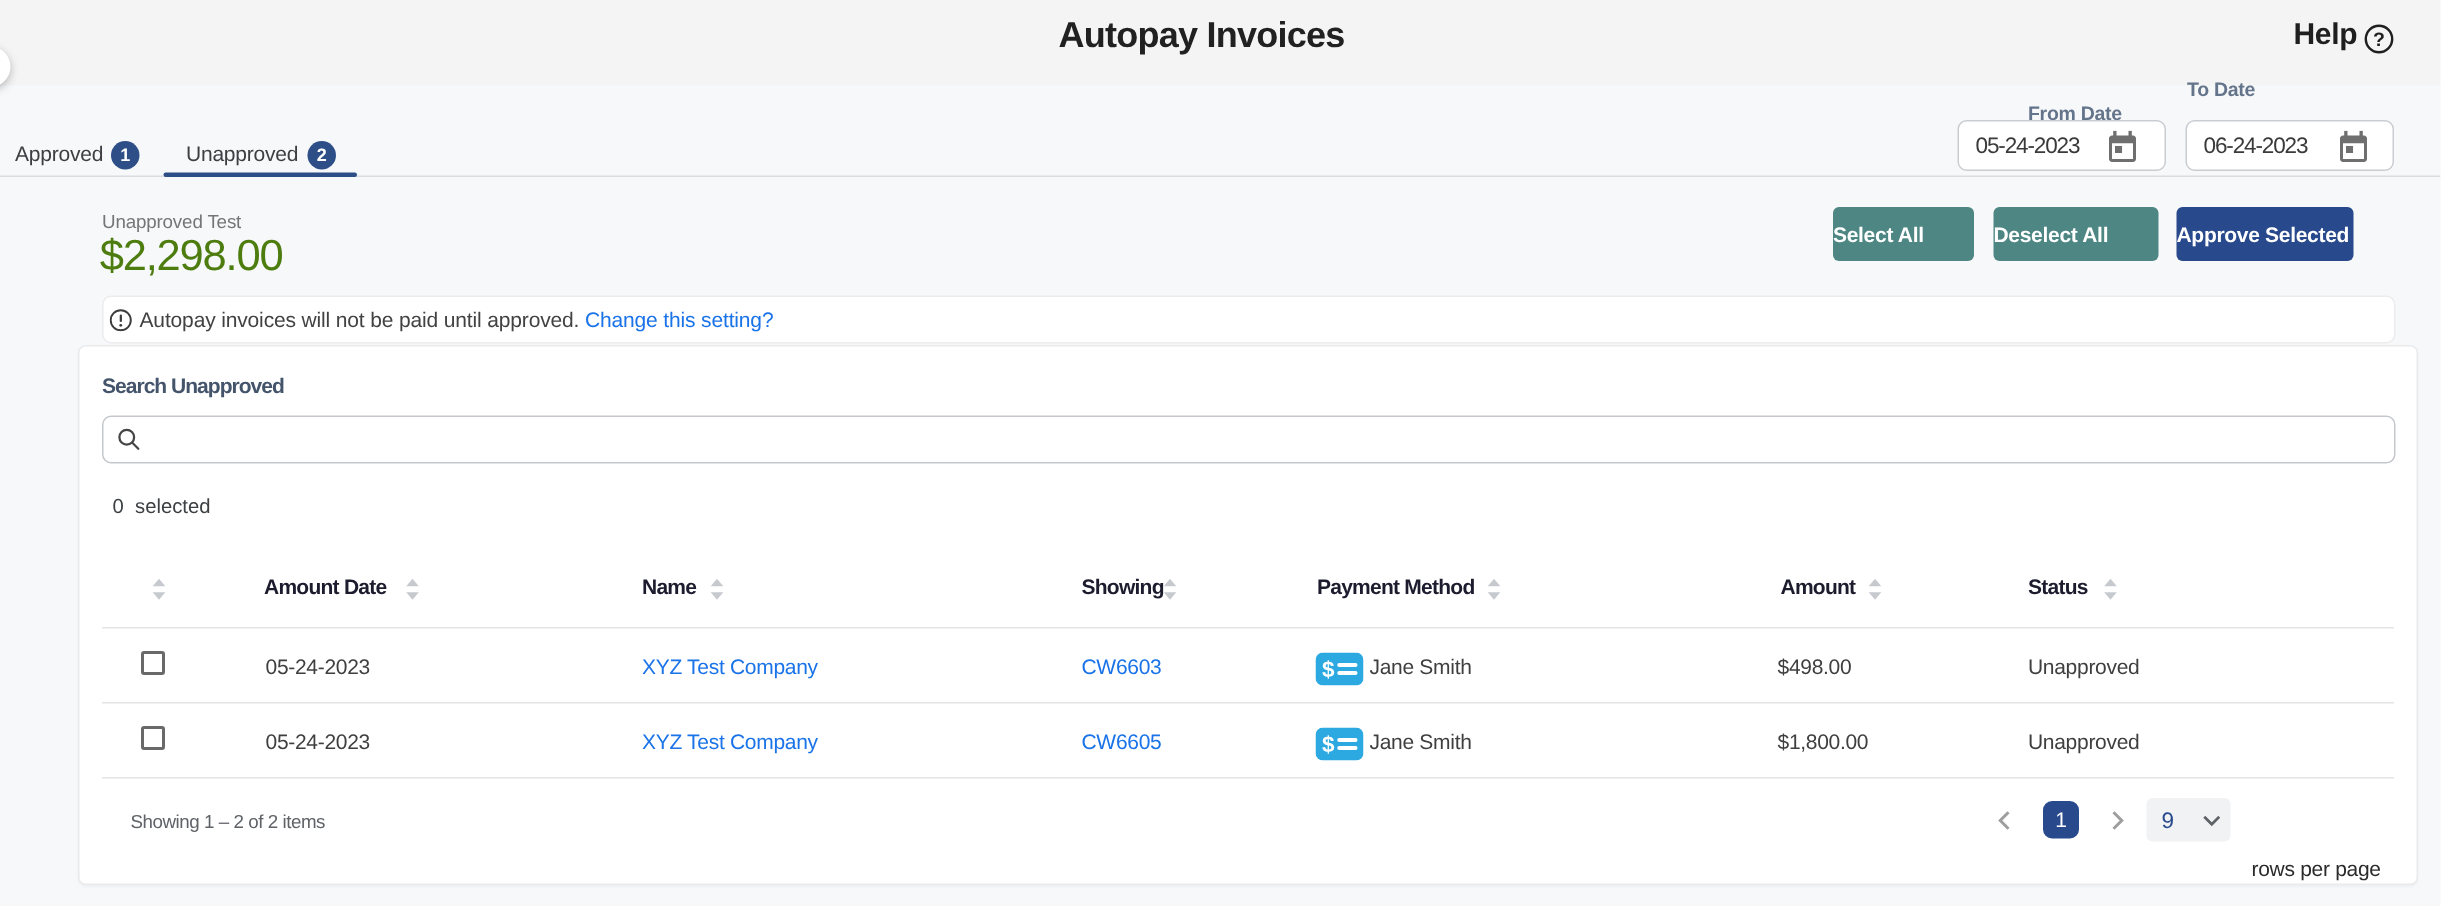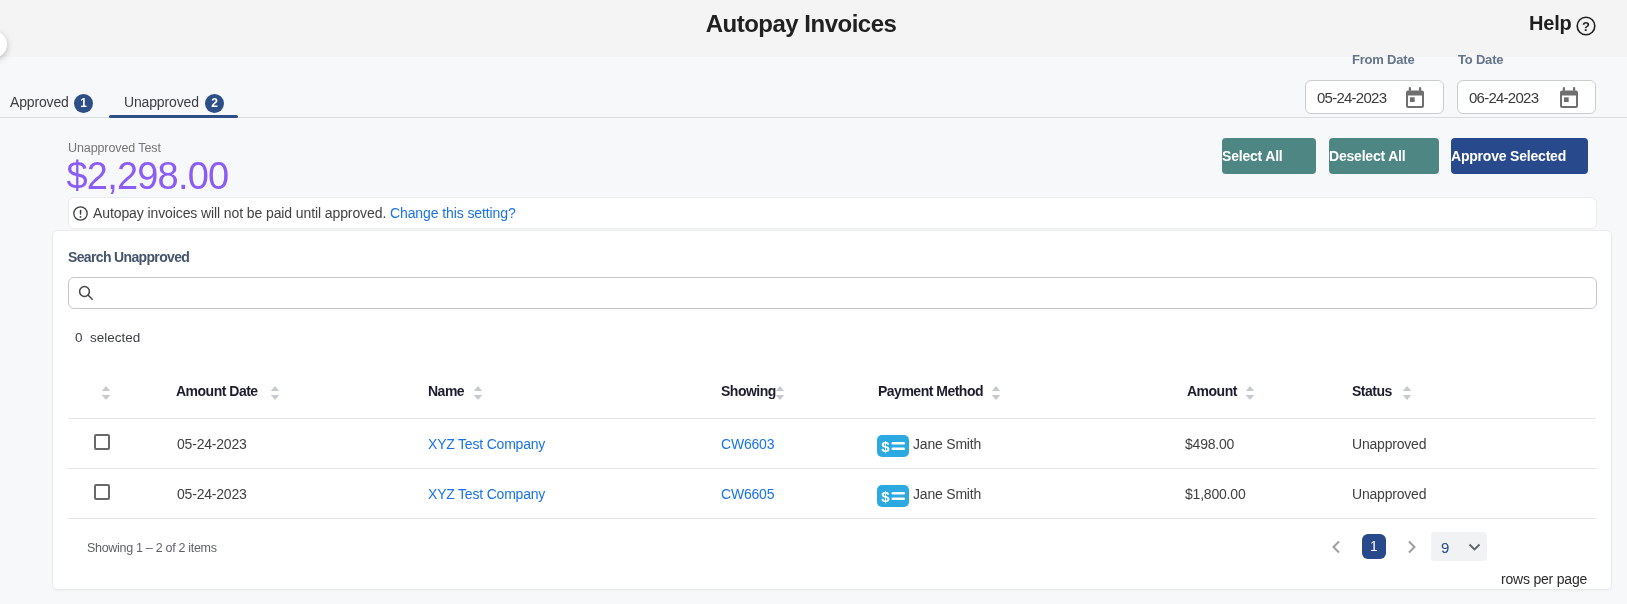--- a/index.html
+++ b/index.html
@@ -20,28 +20,28 @@
   .dtext { font-size:15px; color:#3a3a3a; letter-spacing:-0.75px; }
 
   
   #tabline { left:0; top:117px; width:1627px; height:1px; background:#dadce0; }
   #tabul { left:109px; top:115px; width:129px; height:3px; background:#2d4e86; border-radius:2px; }
   .tabtext { font-size:14px; color:#3c4043; letter-spacing:-0.15px; }
   .badge { width:19px; height:19px; border-radius:50%; background:#2d4e86; color:#fff; font-size:12px; font-weight:bold; text-align:center; line-height:19px; }
 
   
   #tlabel { left:68px; top:141px; font-size:12.5px; color:#757575; letter-spacing:-0.1px; }
-  #tamount { left:66.5px; top:155px; font-size:38px; color:#8b5cf6; letter-spacing:-0.8px; }
+  #tamount { left:66.5px; top:155px; font-size:29px; color:#4d7c0f; letter-spacing:-0.8px; }
 
   
   .btn { height:36px; top:138px; border-radius:4px; color:#fff; font-size:14px; font-weight:bold; line-height:36px; letter-spacing:-0.2px; }
   .teal { background:#4d8682; }
   #b1 { left:1222px; width:94px; }
   #b2 { left:1329px; width:110px; }
-  #b3 { left:1451px; width:137px; background:#28498c; }
+  #b3 { left:1451px; width:118px; background:#28498c; }
 
   
   #infobar { left:68px; top:197px; width:1529px; height:32px; background:#fff; border:1px solid #ececee; border-radius:6px; }
   #infotext { left:93px; top:205px; font-size:14px; color:#424242; letter-spacing:-0.1px; }
   
 
   
   #card { left:52px; top:230px; width:1560px; height:360px; background:#fff; border:1px solid #e9eaec; border-radius:5px; box-shadow:0 1px 2px rgba(0,0,0,0.04); }
   #searchlabel { left:68px; top:249px; font-size:14px; font-weight:bold; color:#44546b; letter-spacing:-0.65px; }
   #searchbox { left:68px; top:277px; width:1529px; height:32px; background:#fff; border:1px solid #c4c8cc; border-radius:6px; }
@@ -66,21 +66,21 @@
 <body>
   <div id="band" class="abs"></div>
   <div id="pull" class="abs"></div>
   <div id="title" class="abs">Autopay Invoices</div>
   <div id="help" class="abs">Help</div>
   <svg id="helpicon" class="abs" width="20" height="20" viewBox="0 0 20 20">
     <circle cx="10" cy="10" r="8.8" fill="none" stroke="#1f1f1f" stroke-width="1.6"></circle>
     <text x="10" y="14.6" font-size="13" font-weight="bold" fill="#1f1f1f" text-anchor="middle" font-family="Liberation Sans">?</text>
   </svg>
 
-  <div class="abs dlabel" style="left:1306px; top:52px;padding-left:46px;">From Date</div>
+  <div class="abs dlabel" style="left:1306px; top:68px;padding-left:46px;">From Date</div>
   <div class="abs dlabel" style="left:1458px; top:52px;">To Date</div>
   <div class="abs dbox" style="left:1305px; top:80px;"></div>
   <div class="abs dbox" style="left:1457px; top:80px;"></div>
   <div class="abs dtext" style="left:1317px; top:89px;">05-24-2023</div>
   <div class="abs dtext" style="left:1469px; top:89px;">06-24-2023</div>
   <svg class="abs" style="left:1406px; top:87px;" width="18" height="21" viewBox="0 0 18 21">
     <rect x="2.8" y="0.2" width="2.2" height="3.6" fill="#6f6f6f"></rect>
     <rect x="13" y="0.2" width="2.2" height="3.6" fill="#6f6f6f"></rect>
     <path fill="#6f6f6f" d="M16 3.4 H2 C0.9 3.4 0 4.3 0 5.4 V19 c0 1.1 0.9 2 2 2 h14 c1.1 0 2 -0.9 2 -2 V5.4 c0 -1.1 -0.9 -2 -2 -2 z M16 19 H2 V8.5 h14 V19 z"></path>
     <rect x="4" y="10.3" width="4.7" height="4.7" fill="#6f6f6f"></rect>

